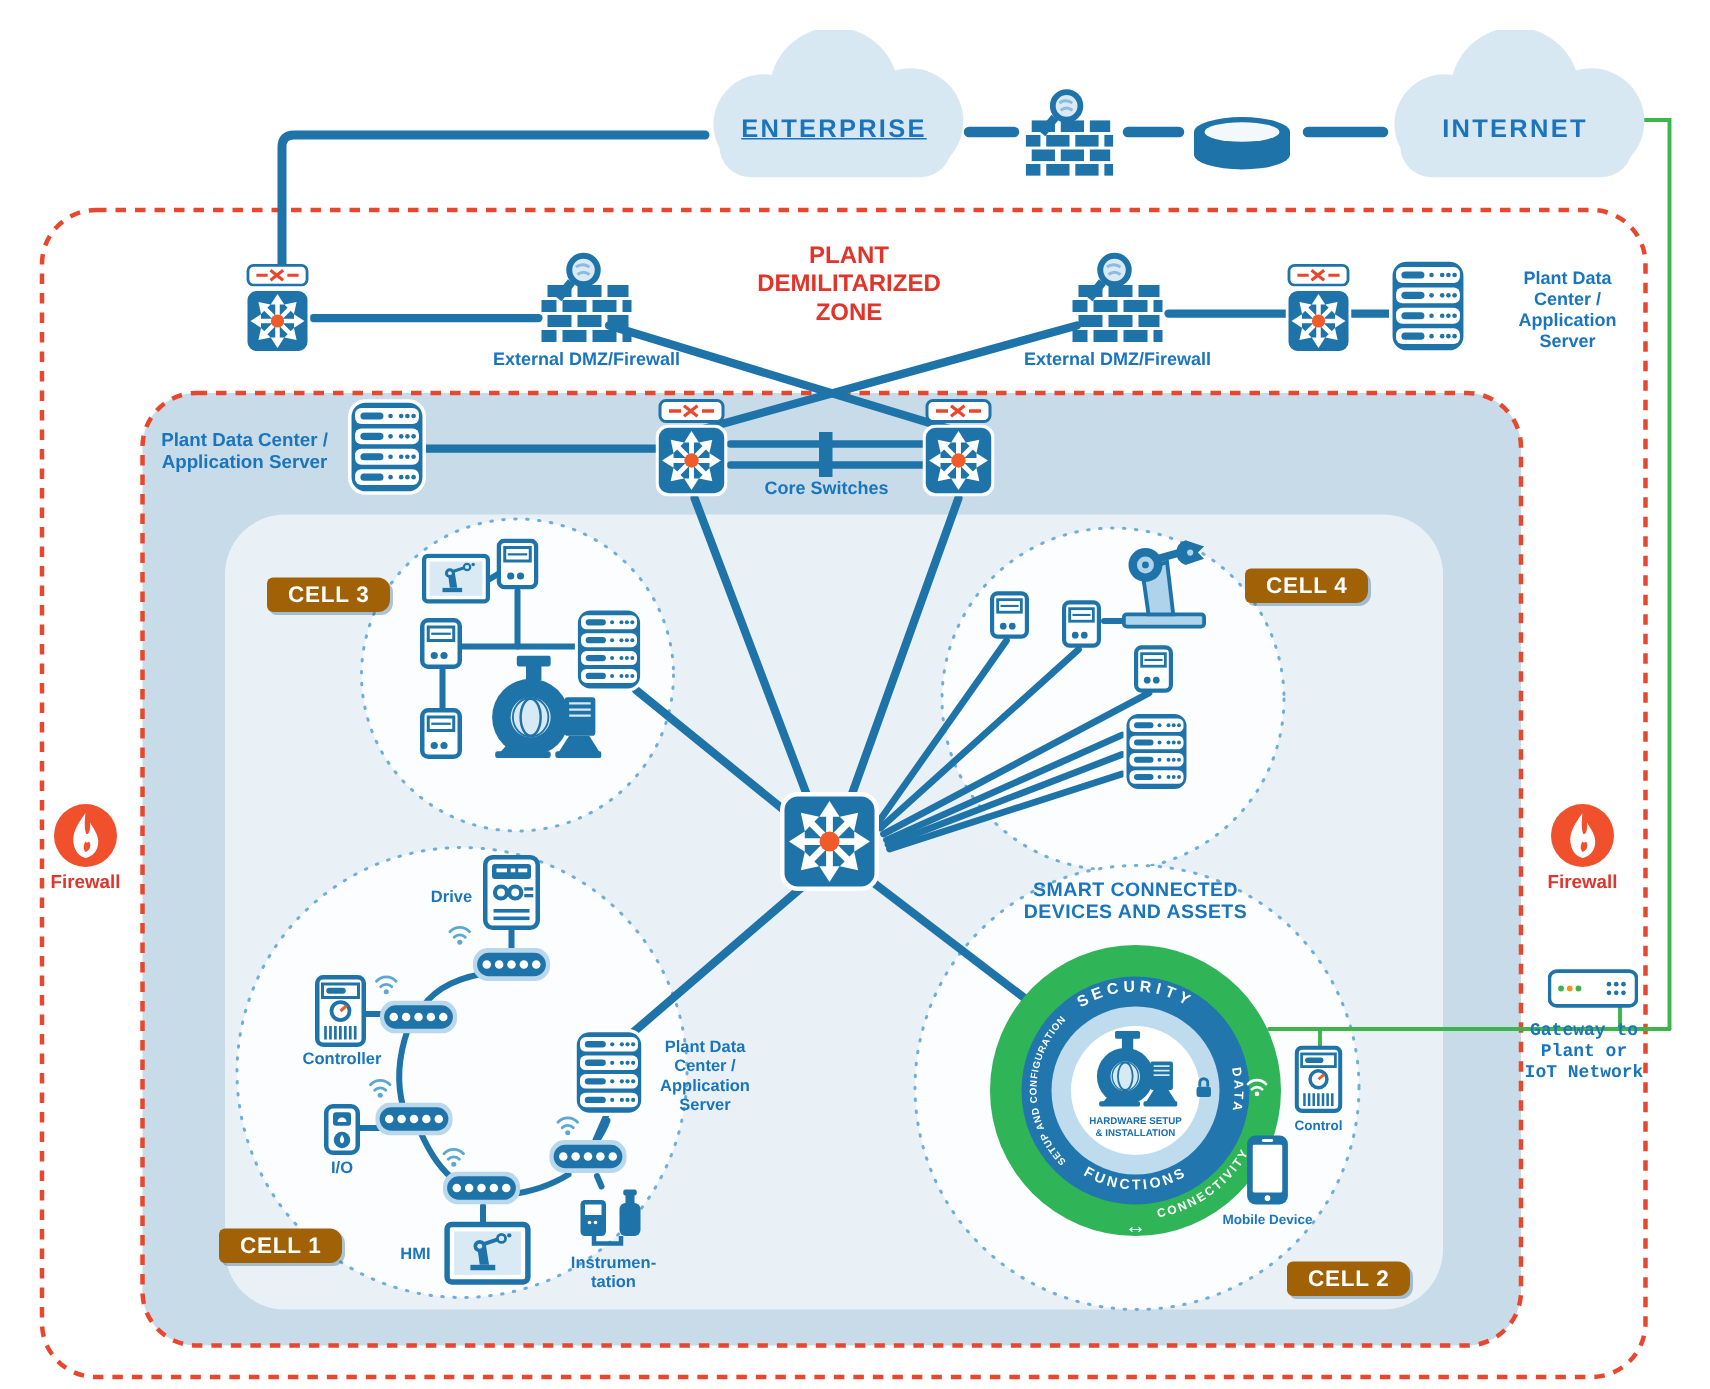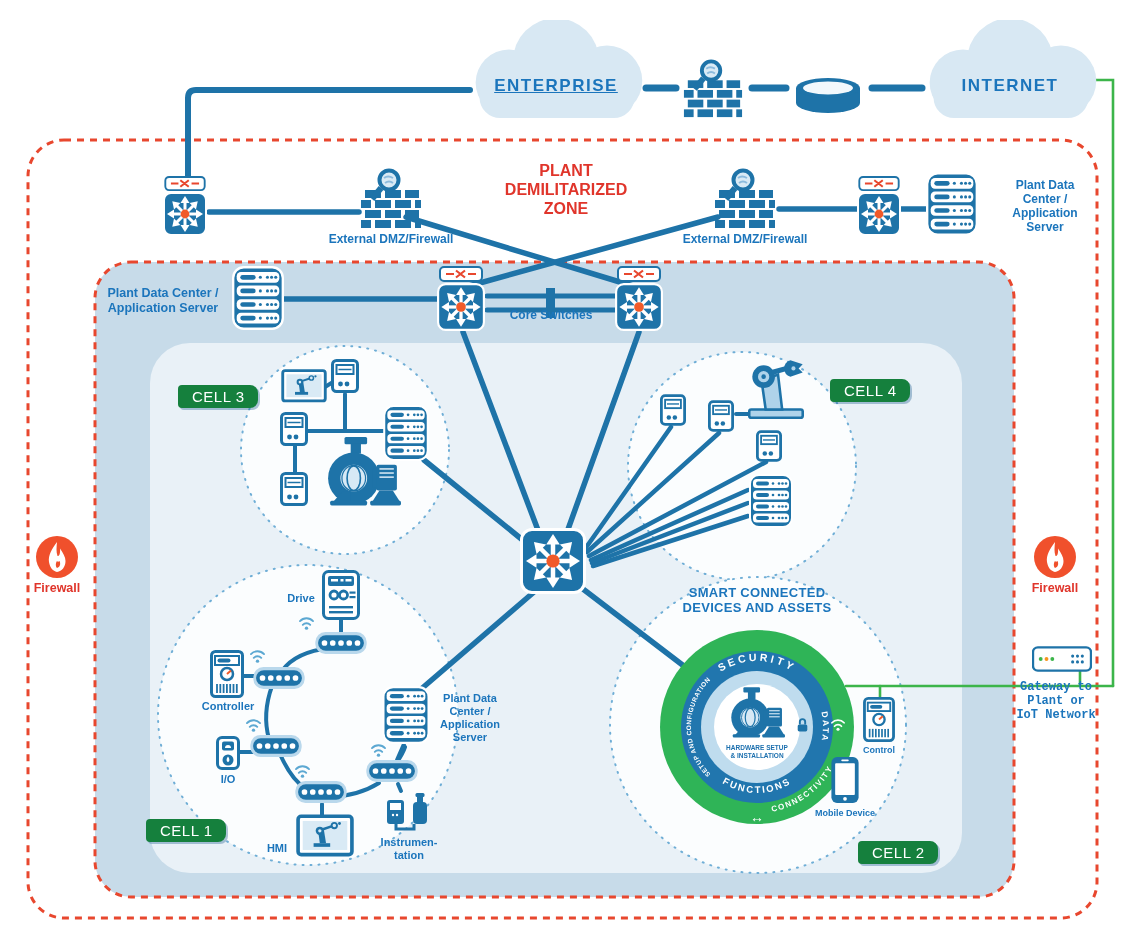--- a/index.html
+++ b/index.html
@@ -3,21 +3,21 @@
 <meta charset="utf-8">
 <style>
   html,body{margin:0;padding:0;background:#fff;}
   #canvas{position:relative;width:1140px;height:926px;background:#fff;overflow:hidden;
           font-family:"Liberation Sans",sans-serif;}
   #gfx{position:absolute;left:0;top:0;}
   svg{font-family:"Liberation Sans",sans-serif;}
   .lbl{position:absolute;transform:translateX(-50%);text-align:center;color:#1B75BC;
        font-weight:bold;white-space:pre-line;line-height:1.18;}
   .red{color:#E0352B;}
-  .badge{position:absolute;background:#15803d;color:#fff;font-weight:normal;font-size:15px;
+  .badge{position:absolute;background:#a16207;color:#fff;font-weight:bold;font-size:15px;
          padding:3px 14px;border-radius:4px 8px 8px 4px;box-shadow:2px 2px 0 rgba(27,90,140,.35);
          white-space:nowrap;letter-spacing:.5px;}
   .ringtxt{fill:#fff;font-weight:bold;}
 </style>
 </head>
 <body>
 
 <div id="canvas">
 
 <svg id="gfx" width="1140" height="926" viewBox="0 0 1140 926">
@@ -521,33 +521,33 @@
 DEMILITARIZED
 ZONE</div>
 <div class="lbl" style="left:391px;top:232px;font-size:12px;">External DMZ/Firewall</div>
 <div class="lbl" style="left:745px;top:232px;font-size:12px;">External DMZ/Firewall</div>
 <div class="lbl" style="left:1045px;top:178px;font-size:12px;">Plant Data
 Center /
 Application
 Server</div>
 <div class="lbl" style="left:163px;top:286px;font-size:12.5px;">Plant Data Center /
 Application Server</div>
-<div class="lbl" style="left:551px;top:308px;font-size:12px;">Core Switches</div>
+<div class="lbl" style="left:551px;top:318px;font-size:12px;">Core Switches</div>
 <div class="lbl red" style="left:57px;top:581px;font-size:12.5px;">Firewall</div>
 <div class="lbl red" style="left:1055px;top:581px;font-size:12.5px;">Firewall</div>
 
 <div class="badge" style="left:178px;top:385px;">CELL 3</div>
 <div class="badge" style="left:830px;top:379px;">CELL 4</div>
 <div class="badge" style="left:146px;top:819px;">CELL 1</div>
 <div class="badge" style="left:858px;top:841px;text-align:right;">CELL 2</div>
 
 <div class="lbl" style="left:301px;top:592px;font-size:11px;">Drive</div>
 <div class="lbl" style="left:228px;top:700px;font-size:11px;">Controller</div>
 <div class="lbl" style="left:228px;top:773px;font-size:11px;">I/O</div>
-<div class="lbl" style="left:277px;top:830px;font-size:11px;margin-top:12px;">HMI</div>
+<div class="lbl" style="left:277px;top:830px;font-size:11px;">HMI</div>
 <div class="lbl" style="left:409px;top:836px;font-size:11px;">Instrumen-
 tation</div>
 <div class="lbl" style="left:470px;top:692px;font-size:11px;">Plant Data
 Center /
 Application
 Server</div>
 
 <div class="lbl" style="left:757px;top:585px;font-size:13px;letter-spacing:.3px;">SMART CONNECTED
 DEVICES AND ASSETS</div>
 <div class="lbl" style="left:757px;top:744px;font-size:6.5px;color:#1B6FAE;line-height:1.3;">HARDWARE SETUP

